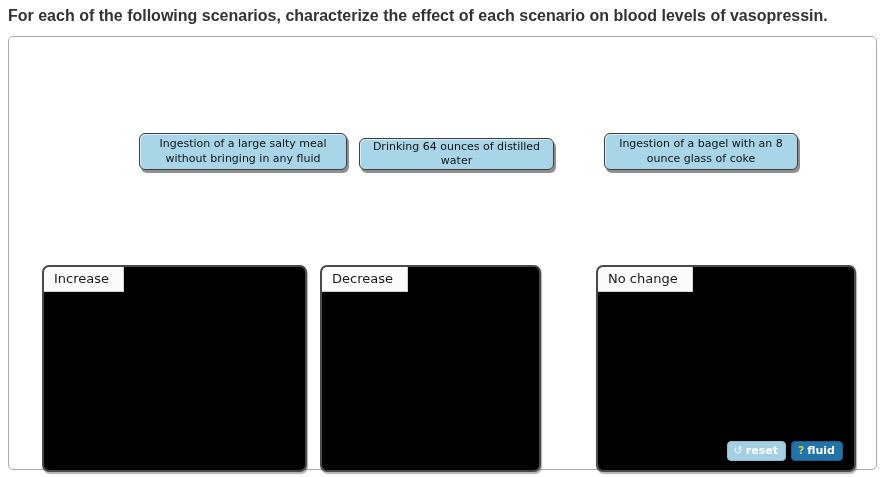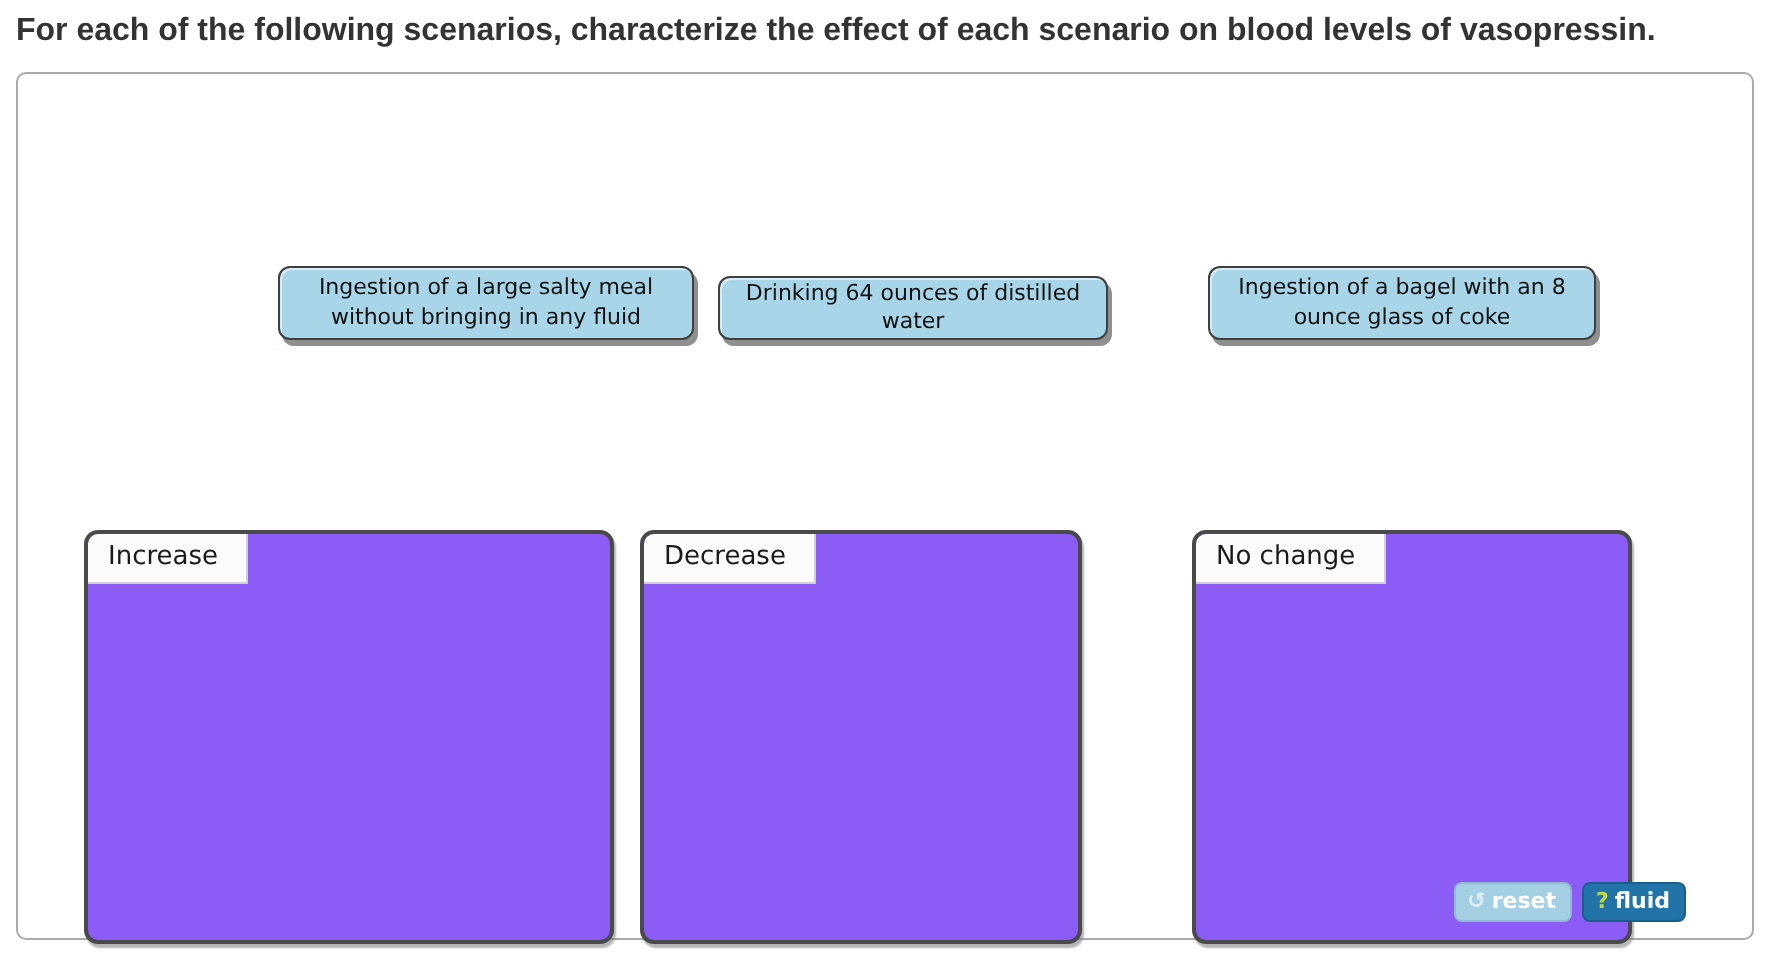--- a/index.html
+++ b/index.html
@@ -46,28 +46,28 @@
   }
   .chip-1 { left: 130px; top: 96px;  width: 208px; height: 37px; }
   .chip-2 { left: 350px; top: 101px; width: 195px; height: 32px; }
   .chip-3 { left: 563px; top: 96px;  width: 194px; height: 37px; margin-left: 32px; }
   .chip-4 { left: 347px; top: 146px; width: 194px; height: 28px; }
   
   .bin {
     position: absolute;
     top: 228px;
     height: 207px;
-    background: #8b5cf6;
+    background: #000000;
     border: 2px solid #4a4a4a;
     border-radius: 7px;
     box-shadow: 1px 2px 1px rgba(120,120,120,0.55);
   }
   .bin-1 { left: 33px;  width: 265px; }
   .bin-2 { left: 311px; width: 221px; }
-  .bin-3 { left: 587px; width: 220px; }
+  .bin-3 { left: 587px; width: 260px; }
   .bin-tab {
     position: absolute;
     left: 0; top: 0;
     background: #fbfbfb;
     border-right: 1px solid #d0d0d0;
     border-bottom: 1px solid #d0d0d0;
     border-top-left-radius: 5px;
     padding: 4px 14px 5px 10px;
     font-size: 13px;
     color: #1a1a1a;

